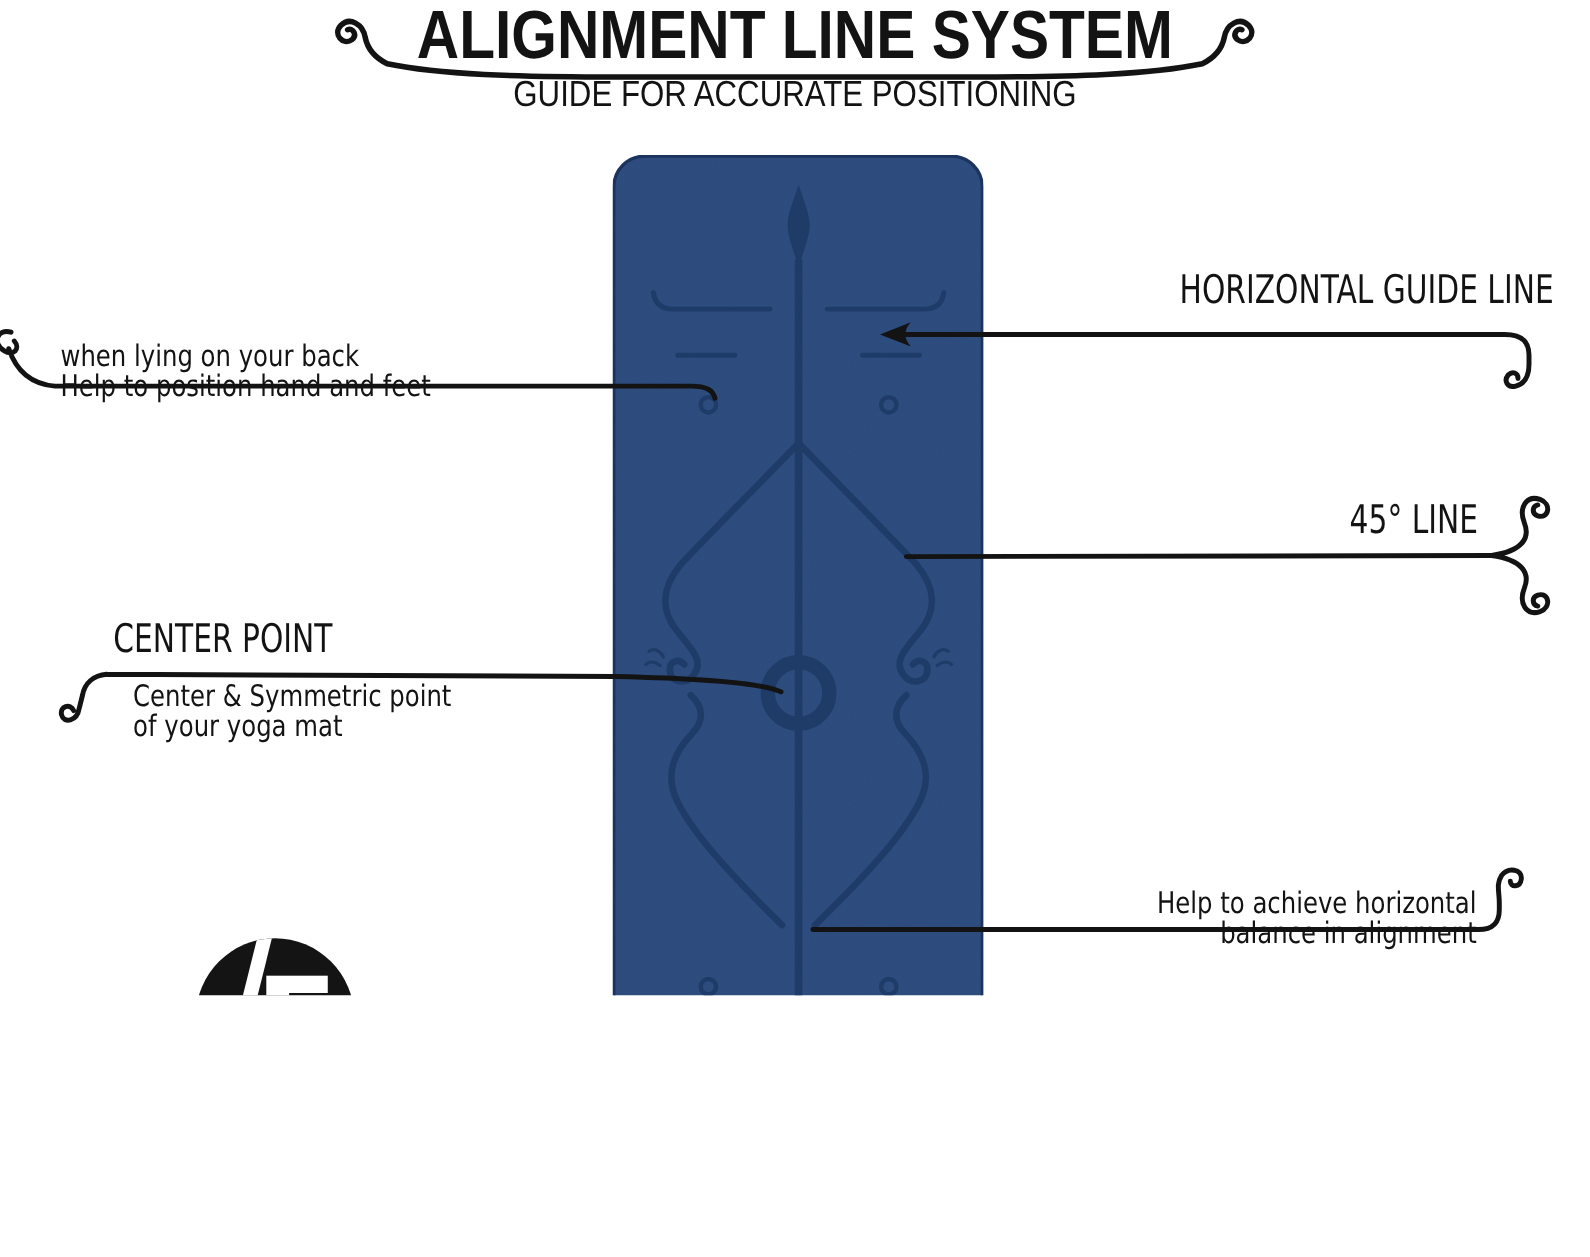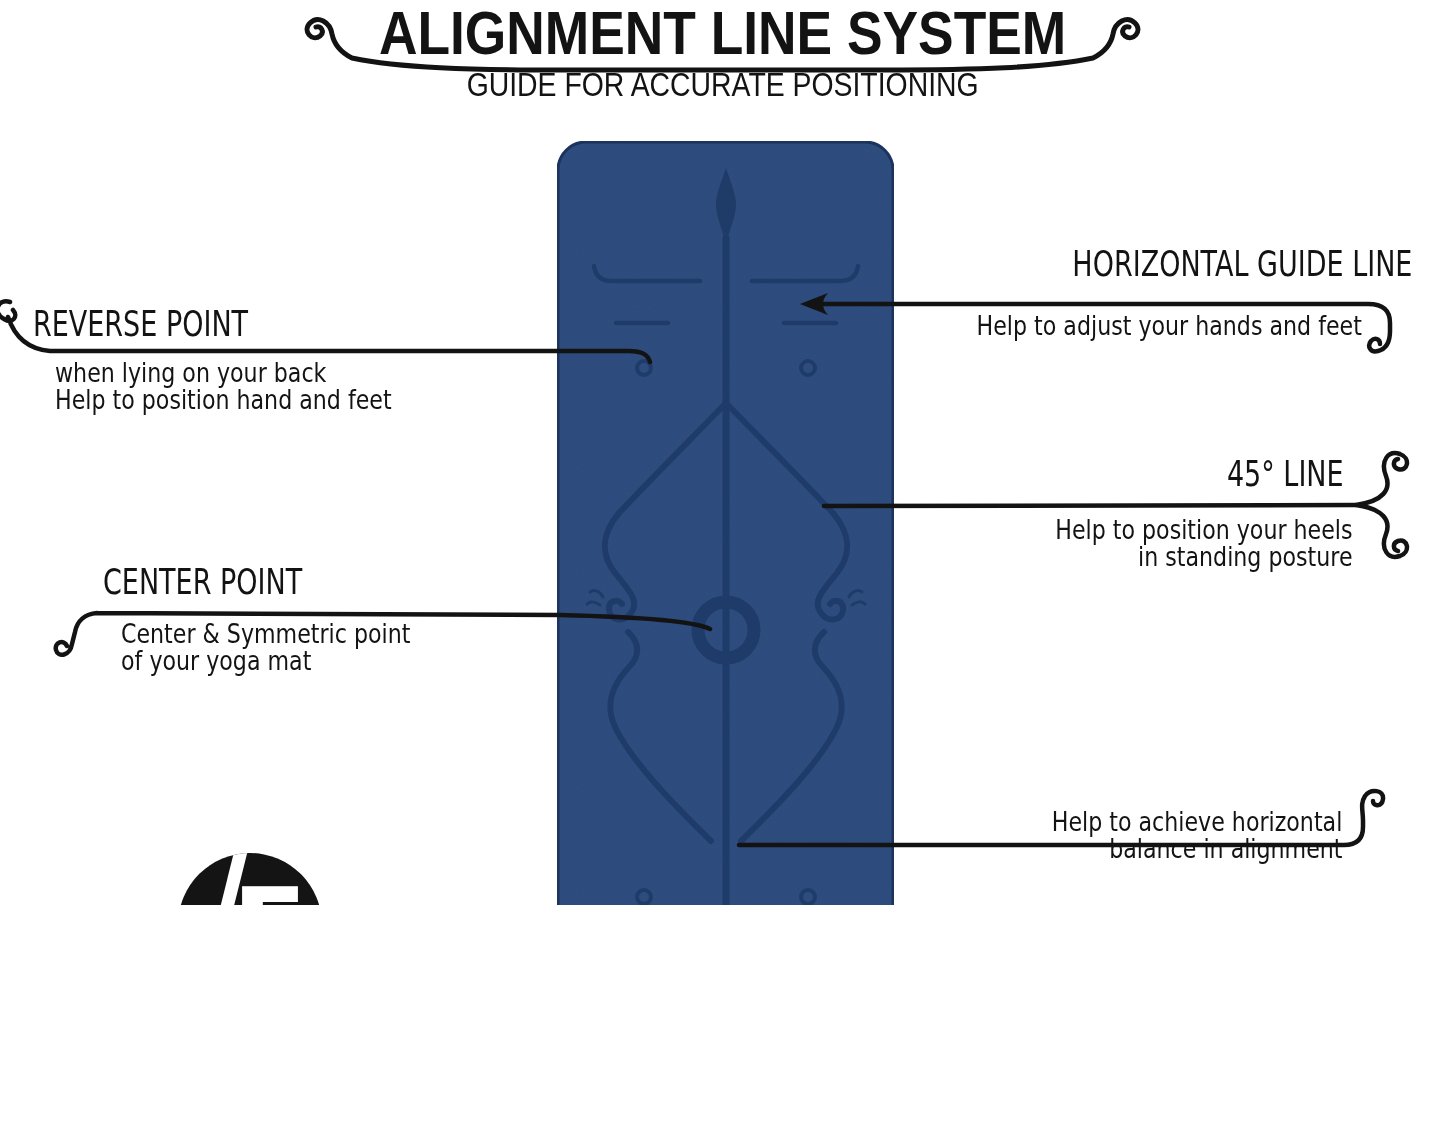--- a/index.html
+++ b/index.html
@@ -92,40 +92,34 @@
       <path d="M 1356 505 C 1384 501 1391 489 1386 476 C 1380 461 1388 450 1400 454 C 1411 458 1408 472 1398 469 C 1392 467 1393 460 1398 459
                M 1356 505 C 1384 509 1391 521 1386 534 C 1380 549 1388 560 1400 556 C 1411 552 1408 538 1398 541 C 1392 543 1393 550 1398 551"></path>
       <path d="M 97 613 C 85 614 77 621 75 632 L 72 644 C 70 656 58 658 56 650 C 54 642 64 639 67 646
                M 97 613 L 560 615 C 645 617 694 621 710 629"></path>
       <path d="M 739 845 L 1344 845 C 1358 845 1363 838 1363 827 L 1363 821 C 1363 810 1360 804 1365 796 C 1371 788 1384 790 1383 799 C 1382 807 1373 807 1373 801"></path>
     </g>
     <path d="M 800 304 L 828 293 Q 818 304 828 315 Z" fill="#131313" stroke="none"></path>
   </svg>
 
   <div class="callout left" style="left:33px;top:300px">
-    <div class="co-h"><span class="sxl">REVERSE POINT</span></div>
     <div class="co-b" style="margin:11px 0 0 22px">
       <div><span class="sbl">when lying on your back</span></div>
       <div><span class="sbl">Help to position hand and feet</span></div>
     </div>
   </div>
 
   <div class="callout right" style="right:33px;top:240px">
     <div class="co-h"><span class="sxr">HORIZONTAL GUIDE LINE</span></div>
     <div class="co-b" style="margin:24px 50px 0 0">
-      <div><span class="sbr">Help to adjust your hands and feet</span></div>
     </div>
   </div>
 
   <div class="callout right" style="right:101px;top:450px">
     <div class="co-h"><span class="sxr">45° LINE</span></div>
-    <div class="co-b" style="margin:18px -9px 0 0">
-      <div><span class="sbr">Help to position your heels</span></div>
-      <div><span class="sbr">in standing posture</span></div>
-    </div>
   </div>
 
   <div class="callout left" style="left:103px;top:558px">
     <div class="co-h"><span class="sxl">CENTER POINT</span></div>
     <div class="co-b" style="margin:14px 0 0 18px">
       <div><span class="sbl">Center &amp; Symmetric point</span></div>
       <div><span class="sbl">of your yoga mat</span></div>
     </div>
   </div>
 

